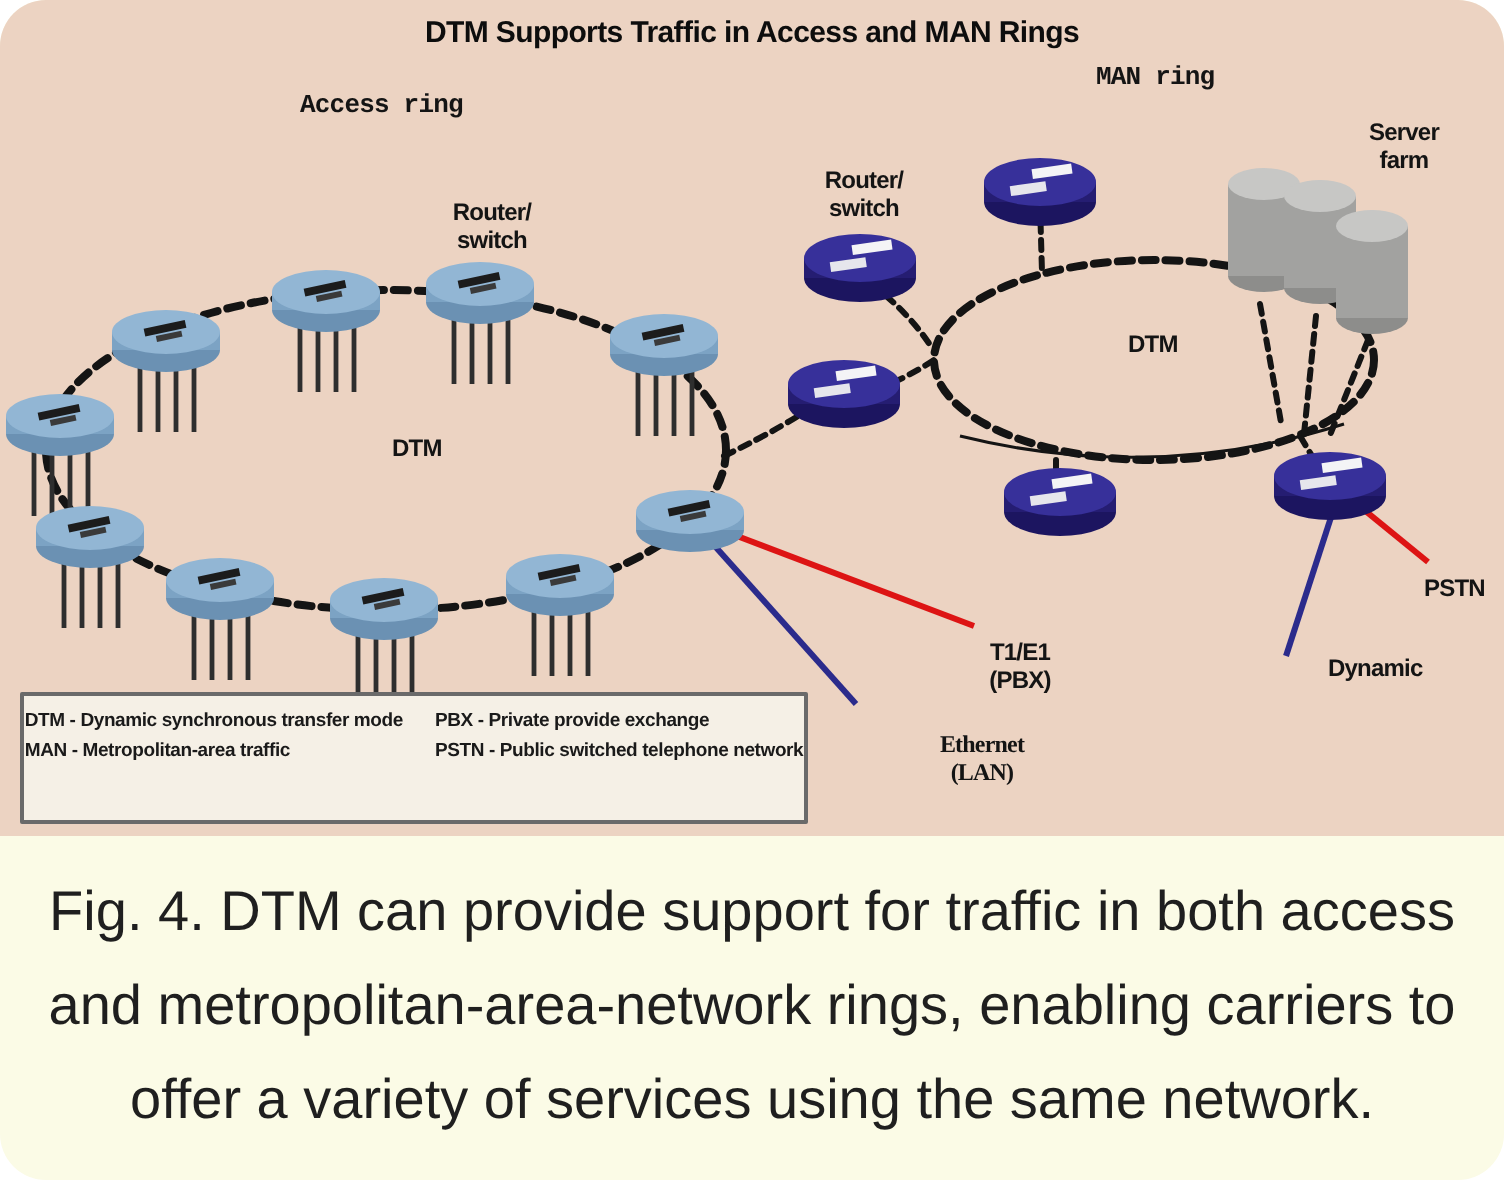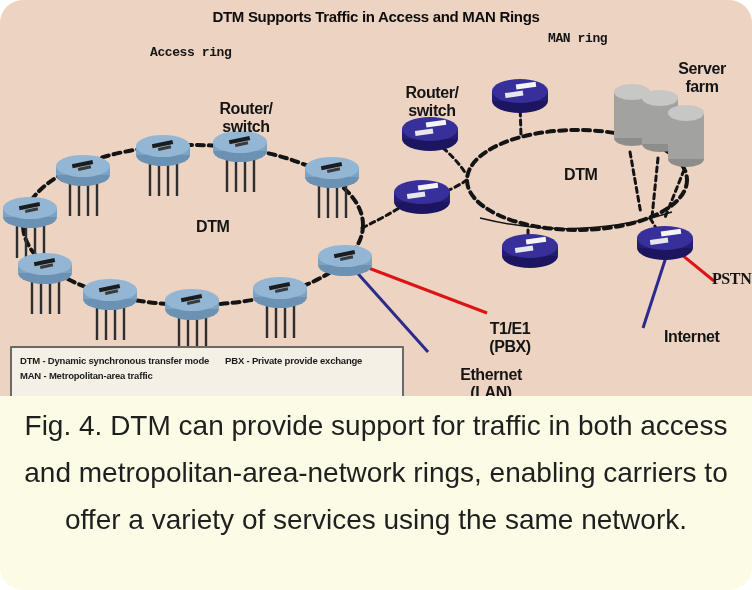--- a/index.html
+++ b/index.html
@@ -10,37 +10,37 @@
   .figure{
     position:absolute;left:0;top:0;width:752px;height:418px;
     background:#ecd3c2;
   }
   .figure svg{position:absolute;left:0;top:0;}
   .fig-title{
     position:absolute;left:0;top:8px;width:100%;text-align:center;
     font-size:15px;font-weight:bold;color:#0d0d0d;letter-spacing:-0.3px;
   }
   .lbl{
-    position:absolute;font-size:16px;font-weight:bold;color:#141414;
+    position:absolute;font-size:12px;font-weight:bold;color:#141414;
     letter-spacing:-0.4px;line-height:1.15;white-space:pre-line;
   }
   .lbl.center{text-align:center;transform:translateX(-50%);}
   .lbl.big{font-size:13px;font-family:Liberation Mono, monospace;}
   .legend{
     position:absolute;left:10px;top:346px;width:374px;height:48px;
     background:#f5f0e6;border:2px solid #6a6a6a;border-radius:1px;
-    display:flex;gap:16px;padding:7px 8px;box-sizing:content-box;
+    display:flex;gap:16px;padding:7px 8px;box-sizing:content-box;justify-content:center;
   }
   .legend .col{display:flex;flex-direction:column;gap:3px;}
   .legend .entry{
     font-size:9.5px;font-weight:bold;color:#1a1a1a;letter-spacing:-0.2px;
     white-space:nowrap;line-height:1.25;
   }
   .caption{
-    position:absolute;left:0;top:396px;width:752px;height:124px;
+    position:absolute;left:0;top:426px;width:752px;height:124px;
     background:#fbfbe6;color:#1f1f1f;
     font-size:28px;text-align:center;line-height:47px;
     padding:6px 10px 0 10px;box-sizing:border-box;
   }
 </style>
 </head>
 <body>
 
 <div class="stage">
 
@@ -227,30 +227,31 @@
     <div class="lbl center" style="left:702px;top:60px;">Server
 farm</div>
     <div class="lbl center" style="left:246px;top:100px;">Router/
 switch</div>
     <div class="lbl center" style="left:432px;top:84px;">Router/
 switch</div>
     <div class="lbl" style="left:196px;top:218px;">DTM</div>
     <div class="lbl" style="left:564px;top:166px;">DTM</div>
     <div class="lbl center" style="left:510px;top:320px;">T1/E1
 (PBX)</div>
-    <div class="lbl center" style="left:491px;top:366px;">Ethernet
+    <div class="lbl center" style="left:491px;top:366px;font-family:Liberation Serif, serif;">Ethernet
 (LAN)</div>
-    <div class="lbl" style="left:712px;top:270px;font-family:Liberation Serif, serif;">PSTN</div>
-    <div class="lbl" style="left:664px;top:328px;">Internet</div>
+    <div class="lbl" style="left:712px;top:288px;">PSTN</div>
+    <div class="lbl" style="left:664px;top:328px;">Dynamic</div>
 
     <div class="legend">
       <div class="col">
         <span class="entry">DTM - Dynamic synchronous transfer mode</span>
         <span class="entry">MAN - Metropolitan-area traffic</span>
       </div>
       <div class="col">
         <span class="entry">PBX - Private provide exchange</span>
+        <span class="entry">PSTN - Public switched telephone network</span>
       </div>
     </div>
   </div>
 
   <div class="caption">Fig. 4. DTM can provide support for traffic in both access and metropolitan-area-network rings, enabling carriers to offer a variety of services using the same network.</div>
 </div>
 
 </body></html>

